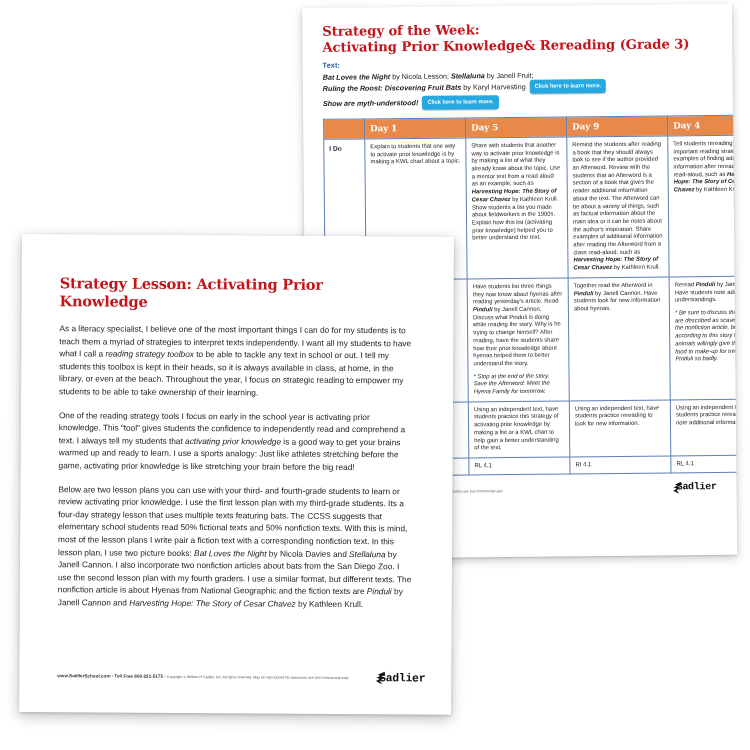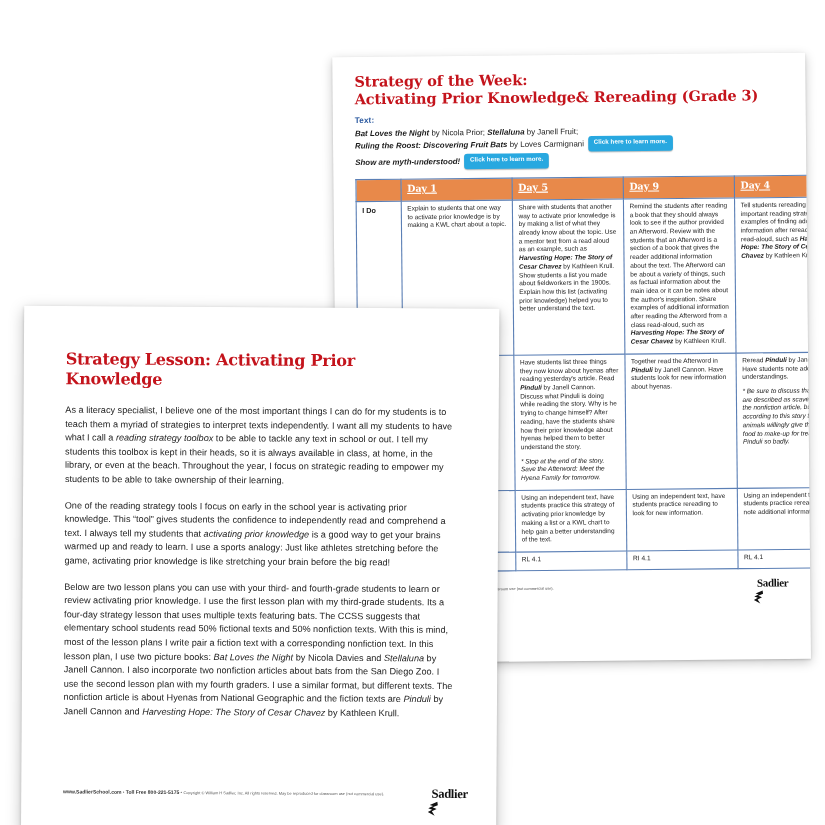--- a/index.html
+++ b/index.html
@@ -2,21 +2,21 @@
 <html><head>
 <meta charset="utf-8">
 <style>
   html,body{margin:0;padding:0;}
   body{
     width:750px;height:750px;overflow:hidden;
     background:#ffffff;
     font-family:"Liberation Sans", sans-serif;
     position:relative;
   }
-  .stage{position:absolute;inset:0;margin-top:44px;}
+  .stage{position:absolute;inset:0;}
 
   
   .page-back{
     position:absolute;left:302px;top:8px;width:430px;height:551px;
     background:#ffffff;
     box-shadow:0 3px 10px rgba(0,0,0,.22), 0 1px 2px rgba(0,0,0,.16);
     transform:rotate(-0.55deg);
     transform-origin:top left;
     overflow:hidden;
   }
@@ -63,21 +63,20 @@
   }
   .sow-table th{
     background:#e8894a;
     color:#ffffff;
     font-family:"DejaVu Serif", serif;
     font-size:8.6px;
     font-weight:bold;
     text-align:left;
     padding:3.5px 5px 4px 5px;
     height:11px;
-    text-decoration:underline;
   }
   .sow-table th.corner{background:#e8894a;}
   .col-lab{width:30px;}
   .col-day{width:90px;}
   .sow-table td{
     padding:4px 5px 5px 5px;
     font-size:5.9px;
     line-height:7.7px;
     color:#1b1b1b;
   }
@@ -88,21 +87,21 @@
   .sow-table td em.note{
     display:block;font-style:italic;margin-top:5px;
   }
   .sow-table td.std{font-size:6px;padding:4px 5px;}
   .back-foot{
     display:flex;align-items:flex-end;justify-content:space-between;
     width:390px;margin:8px 0 0 0;
   }
   .copy-mini{font-size:3.5px;color:#4d4d4d;line-height:6px;max-width:250px;}
   .logo{
-    display:flex;align-items:flex-end;font-family:Liberation Serif, serif;
+    display:flex;align-items:flex-start;font-family:Liberation Mono, monospace;
     font-weight:bold;color:#111;letter-spacing:-.3px;
   }
   .logo .mark{
     display:inline-block;width:0;height:0;margin-right:2px;position:relative;
   }
   .logo svg{display:block;}
 
   
   .page-front{
     position:absolute;left:22px;top:234px;width:432px;height:478px;
@@ -145,25 +144,25 @@
     <div class="back-inner">
 
       <h1 class="sow-title">
         <span>Strategy of the Week:</span>
         <span class="l2">Activating Prior Knowledge&amp; Rereading (Grade 3)</span>
       </h1>
 
       <p class="text-label">Text:</p>
 
       <p class="text-line">
-        <i>Bat Loves the Night</i><span> by Nicola Prior; </span><i>Stellaluna</i><span> by Janell Fruit;</span>
+        <i>Bat Loves the Night</i><span> by Nicola Lesson; </span><i>Stellaluna</i><span> by Janell Fruit;</span>
       </p>
 
       <p class="text-line">
-        <i>Ruling the Roost: Discovering Fruit Bats</i><span> by Loves Carmignani</span><span class="btn-learn">Click here to learn more.</span>
+        <i>Ruling the Roost: Discovering Fruit Bats</i><span> by Karyl Harvesting</span><span class="btn-learn">Click here to learn more.</span>
       </p>
 
       <p class="text-line">
         <i>Show are myth-understood!</i><span class="btn-learn">Click here to learn more.</span>
       </p>
 
       <table class="sow-table">
         <thead>
           <tr>
             <th class="corner col-lab"></th>

